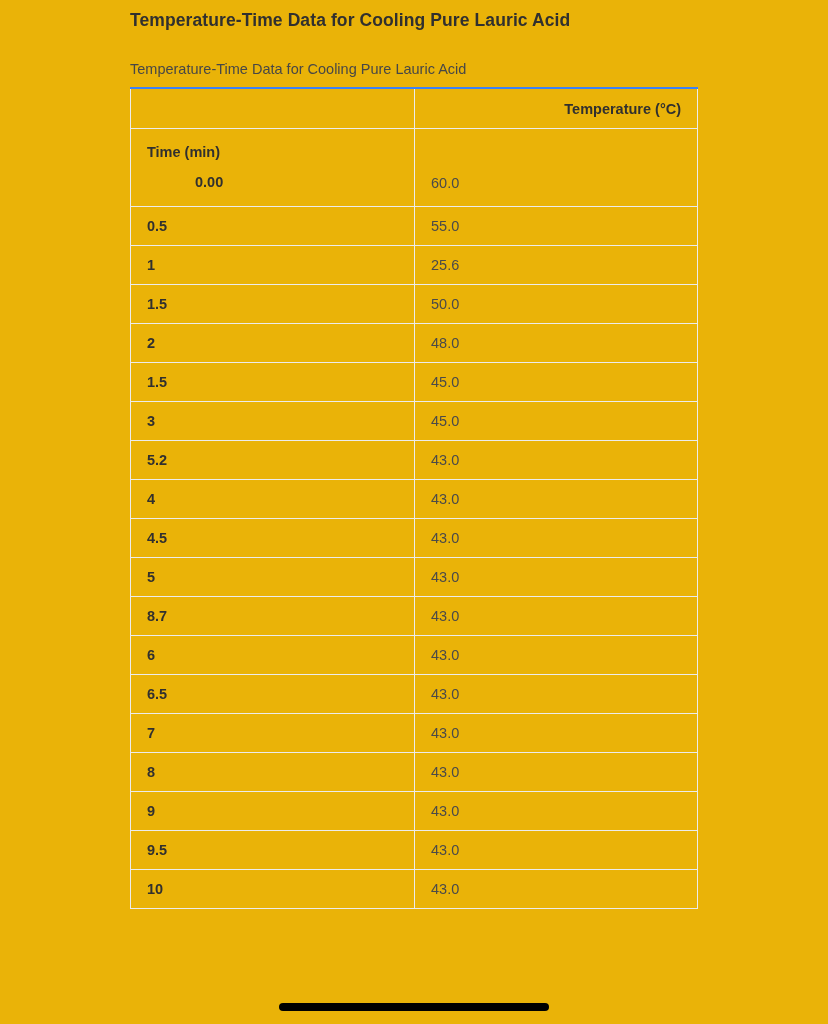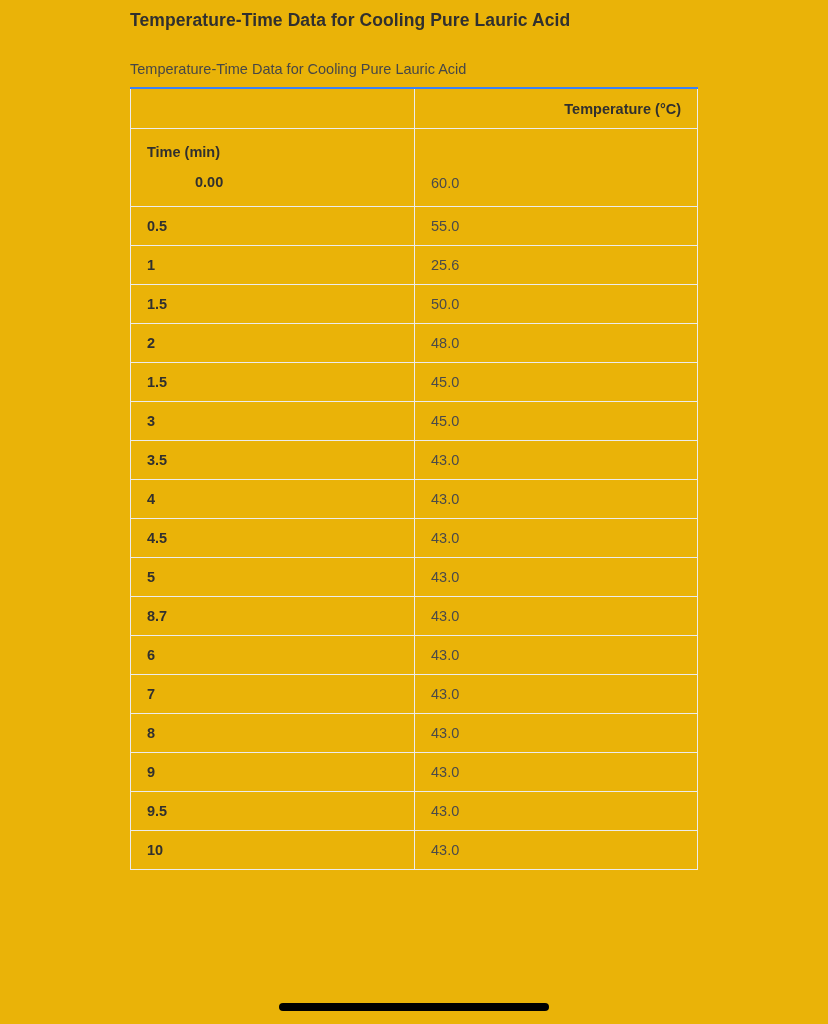--- a/index.html
+++ b/index.html
@@ -167,41 +167,45 @@
           </tr>
           <tr class="row-data">
             <td class="cell-time">1.5</td>
             <td class="cell-temp">45.0</td>
           </tr>
           <tr class="row-data">
             <td class="cell-time">3</td>
             <td class="cell-temp">45.0</td>
           </tr>
           <tr class="row-data">
-            <td class="cell-time">3.5</td>
+            <td class="cell-time">5.2</td>
             <td class="cell-temp">43.0</td>
           </tr>
           <tr class="row-data">
             <td class="cell-time">4</td>
             <td class="cell-temp">43.0</td>
           </tr>
           <tr class="row-data">
             <td class="cell-time">4.5</td>
             <td class="cell-temp">43.0</td>
           </tr>
           <tr class="row-data">
             <td class="cell-time">5</td>
             <td class="cell-temp">43.0</td>
           </tr>
           <tr class="row-data">
             <td class="cell-time">8.7</td>
             <td class="cell-temp">43.0</td>
           </tr>
           <tr class="row-data">
             <td class="cell-time">6</td>
+            <td class="cell-temp">43.0</td>
+          </tr>
+          <tr class="row-data">
+            <td class="cell-time">6.5</td>
             <td class="cell-temp">43.0</td>
           </tr>
           <tr class="row-data">
             <td class="cell-time">7</td>
             <td class="cell-temp">43.0</td>
           </tr>
           <tr class="row-data">
             <td class="cell-time">8</td>
             <td class="cell-temp">43.0</td>
           </tr>

